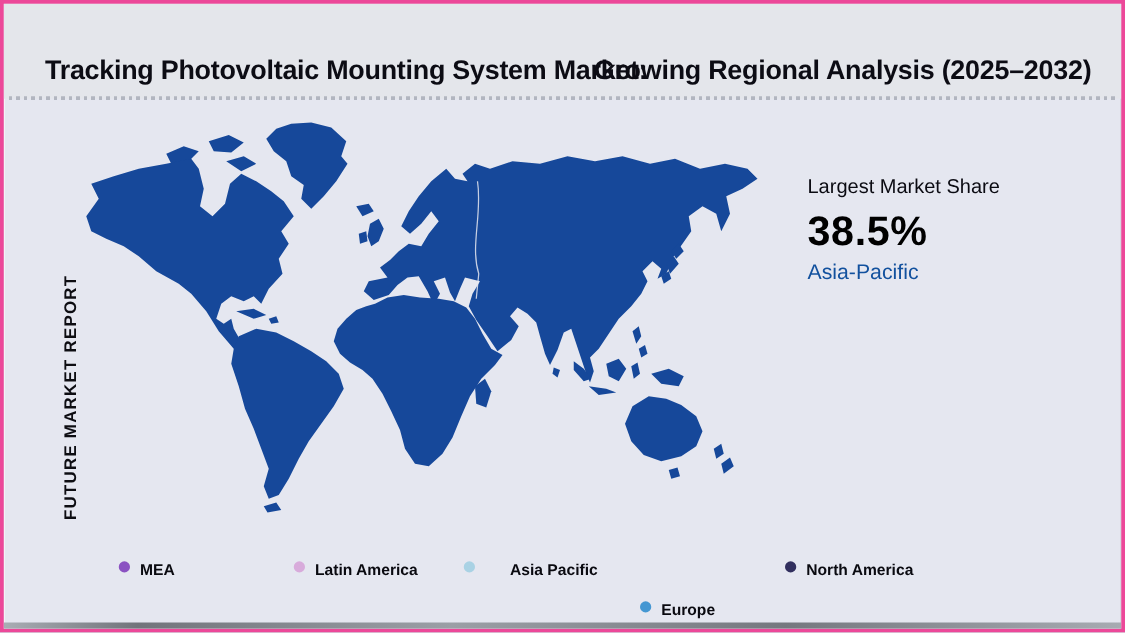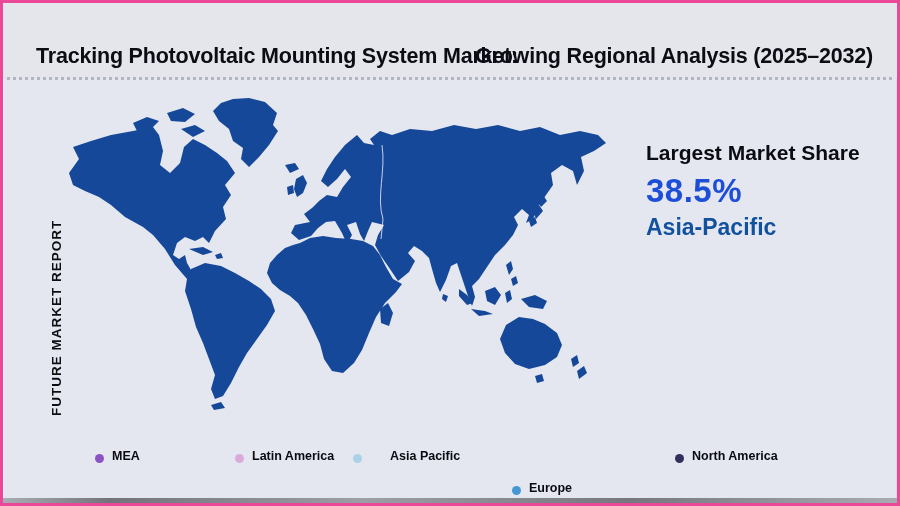--- a/index.html
+++ b/index.html
@@ -33,28 +33,28 @@
     position:absolute; left:46px; top:229px; width:22px; height:184px;
     writing-mode:vertical-rl; transform:rotate(180deg);
     font-size:13.5px; font-weight:700; letter-spacing:1px;
     color:#0d0d12; text-align:center; white-space:nowrap;
   }
   .map-wrap { position:absolute; left:60px; top:90px; width:560px; height:330px; }
   .map-wrap svg { width:100%; height:100%; display:block; }
   .map-wrap path.land { fill: var(--map-fill, #16489a); }
   .stats { position:absolute; left:643px; top:138px; width:245px; }
   .stat-block { margin-bottom:42px; }
-  .stat-label { font-size:21px; font-weight:700; color:#0b0b12; margin:0 0 9px 0; }
-  .stat-value { font-size:33px; font-weight:700; color:#1d4ed8; margin:0; line-height:1.05; letter-spacing:0.5px; }
-  .stat-region { font-size:23px; font-weight:700; color:var(--accent, #12519e); margin:5px 0 0 0; }
+  .stat-label { font-size:16px; font-weight:400; color:#0b0b12; margin:0 0 9px 0; }
+  .stat-value { font-size:33px; font-weight:700; color:#000000; margin:0; line-height:1.05; letter-spacing:0.5px; }
+  .stat-region { font-size:17px; font-weight:400; color:var(--accent, #12519e); margin:5px 0 0 0; }
   .legend { position:absolute; left:0; top:446px; width:100%; height:20px; }
-  .legend-item { position:absolute; display:flex; align-items:flex-end; gap:8px; }
+  .legend-item { position:absolute; display:flex; align-items:flex-start; gap:8px; }
   .legend-dot { width:9px; height:9px; border-radius:50%; flex:0 0 auto; }
   .legend-label { font-size:12.5px; font-weight:700; color:#0a0a10; white-space:nowrap; }
-  .li-0 { left:92px; } .li-1 { left:232px; } .li-2 { left:350px;gap:28px; } .li-3 { left:509px;margin-top:32px; } .li-4 { left:672px; }
+  .li-0 { left:92px; } .li-1 { left:232px; } .li-2 { left:368px;gap:28px; } .li-3 { left:509px;margin-top:32px; } .li-4 { left:625px; }
   .bottom-edge {
     position:absolute; left:0; right:0; bottom:0; height:5px;
     background: linear-gradient(to right, #a9adb4, #71747b 12%, #9b9fa6 40%, #75787f 70%, #a7abb2);
   }
 </style>
 </head>
 <body>
 
 <div class="frame">
 

